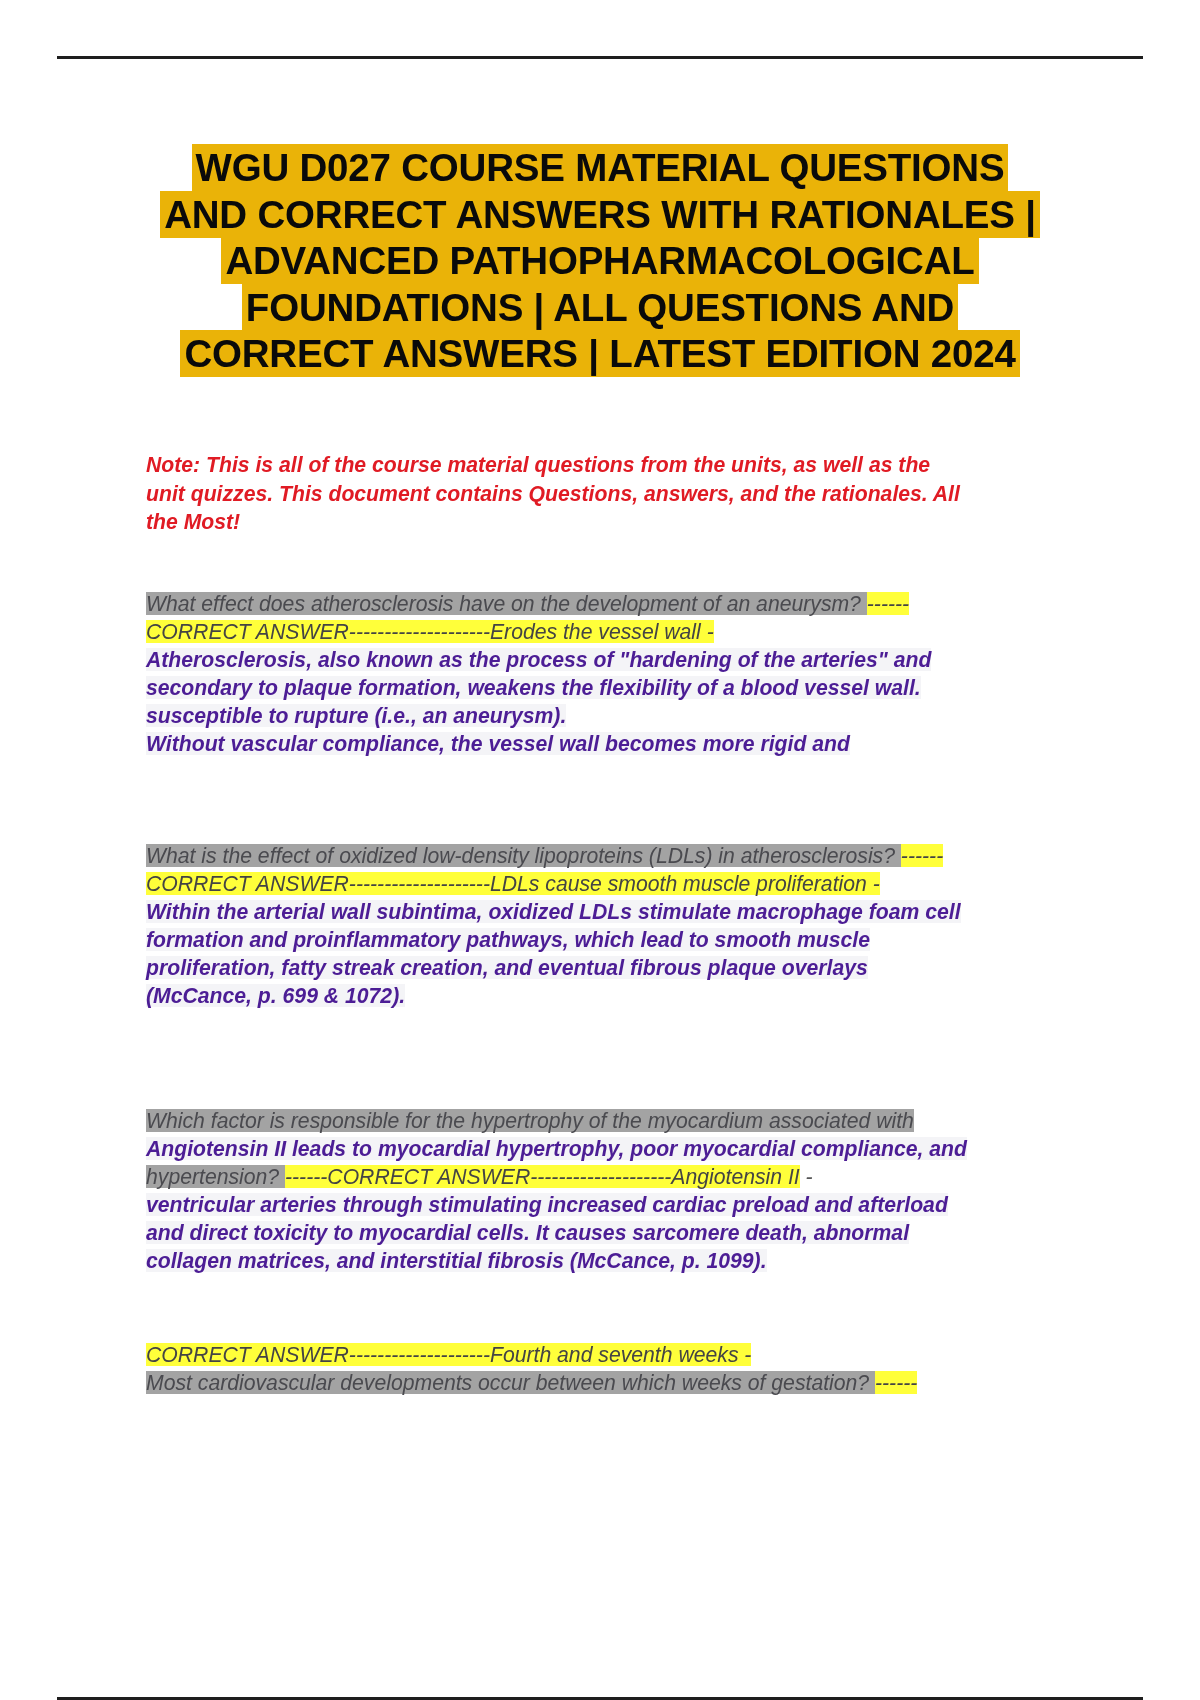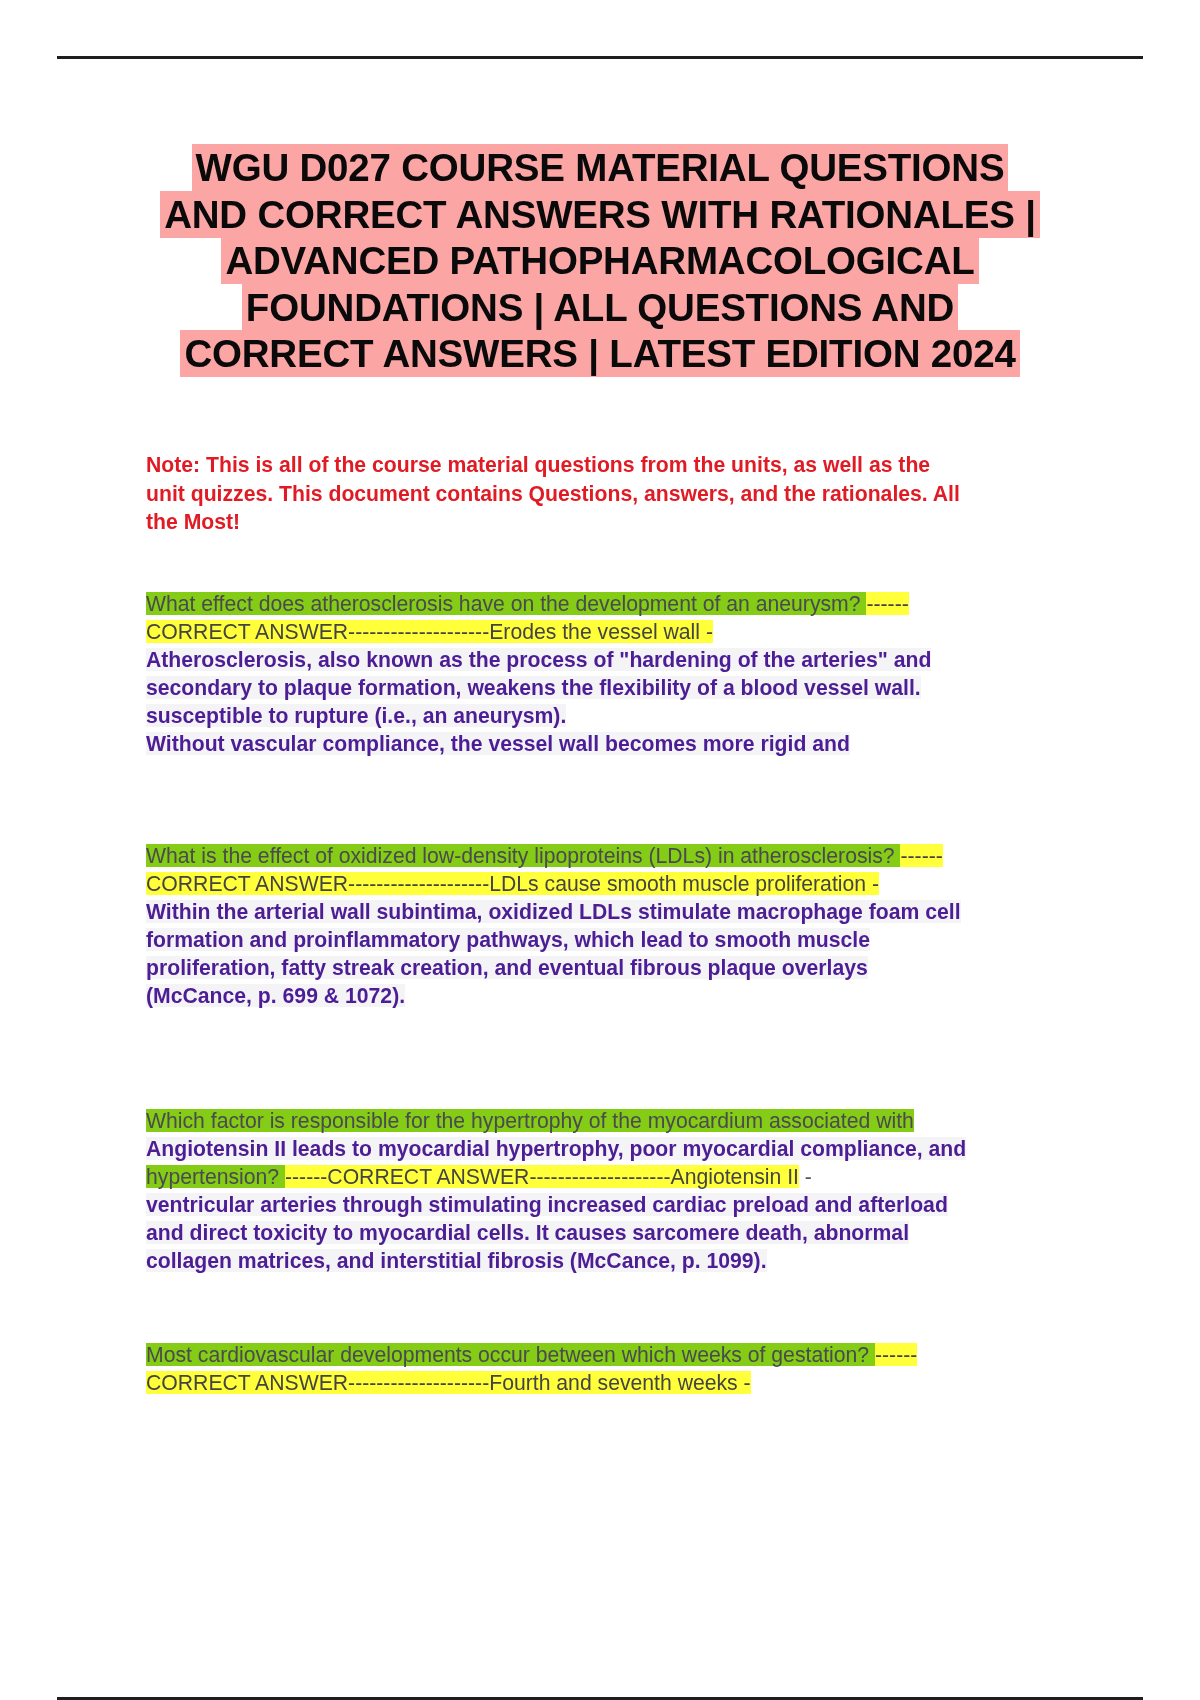--- a/index.html
+++ b/index.html
@@ -31,21 +31,21 @@
       width: 1080px;
       text-align: center;
       font-weight: bold;
       font-size: 38.5px;
       line-height: 46.5px;
       color: #0a0a0a;
       letter-spacing: -0.2px;
     }
     .title .ln {
       display: inline;
-      background: #fca5a5;
+      background: #eab308;
       padding: 2px 4px;
     }
 
     .note {
       position: absolute;
       top: 451px;
       left: 146px;
       width: 960px;
       font-weight: bold;
       font-size: 21.2px;
@@ -54,32 +54,32 @@
     }
 
     .qa {
       position: absolute;
       left: 146px;
       width: 960px;
       font-size: 21.2px;
       line-height: 28px;
       color: #4a4a4f;
     }
-    .qa .q { background: #84cc16; }
+    .qa .q { background: #a3a3a3; }
     .qa .hl {
       background: #ffff3a;
       color: #444;
     }
     .qa .dash-tail { color: #555; }
     .qa .rationale {
       font-weight: bold;
       color: #4c1d95;
       background: #f4f4f7;
     }
-    .line { display: block; white-space: nowrap; }
+    .line { display: block; white-space: nowrap; font-style: italic; }
     .line span { display: inline; }
   </style>
 </head>
 <body>
 
 <div class="rule top"></div>
 
 <div class="title">
   <span class="ln">WGU D027 COURSE MATERIAL QUESTIONS</span><br>
   <span class="ln">AND CORRECT ANSWERS WITH RATIONALES |</span><br>
@@ -128,20 +128,20 @@
   <span class="line">
     <span class="q">hypertension? </span><span class="hl">------CORRECT ANSWER--------------------</span><span class="hl">Angiotensin II</span><span class="dash-tail"> -</span>
   </span>
   <span class="line"><span class="rationale">ventricular arteries through stimulating increased cardiac preload and afterload</span></span>
   <span class="line"><span class="rationale">and direct toxicity to myocardial cells. It causes sarcomere death, abnormal</span></span>
   <span class="line"><span class="rationale">collagen matrices, and interstitial fibrosis (McCance, p. 1099).</span></span>
 </div>
 
 <div class="qa" style="top:1341px;">
   <span class="line">
-    <span class="q">Most cardiovascular developments occur between which weeks of gestation? </span><span class="hl">------</span>
+    <span class="hl">CORRECT ANSWER--------------------</span><span class="hl">Fourth and seventh weeks -</span>
   </span>
   <span class="line">
-    <span class="hl">CORRECT ANSWER--------------------</span><span class="hl">Fourth and seventh weeks -</span>
+    <span class="q">Most cardiovascular developments occur between which weeks of gestation? </span><span class="hl">------</span>
   </span>
 </div>
 
 <div class="rule bottom"></div>
 
 </body></html>

